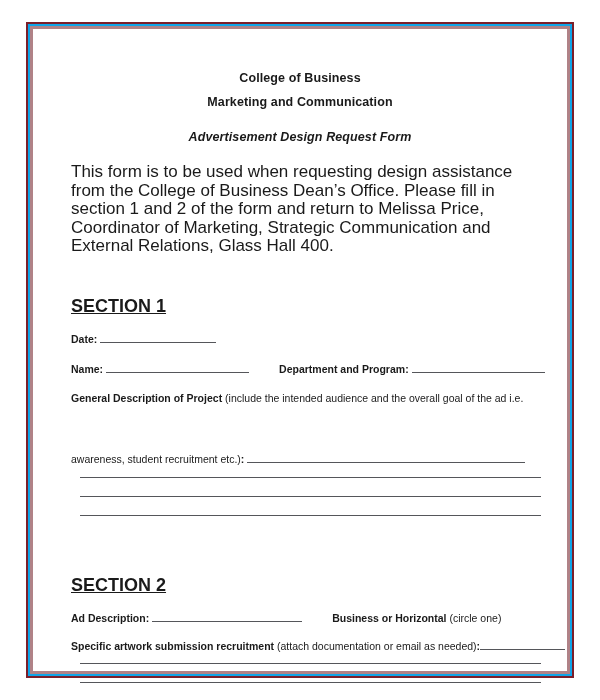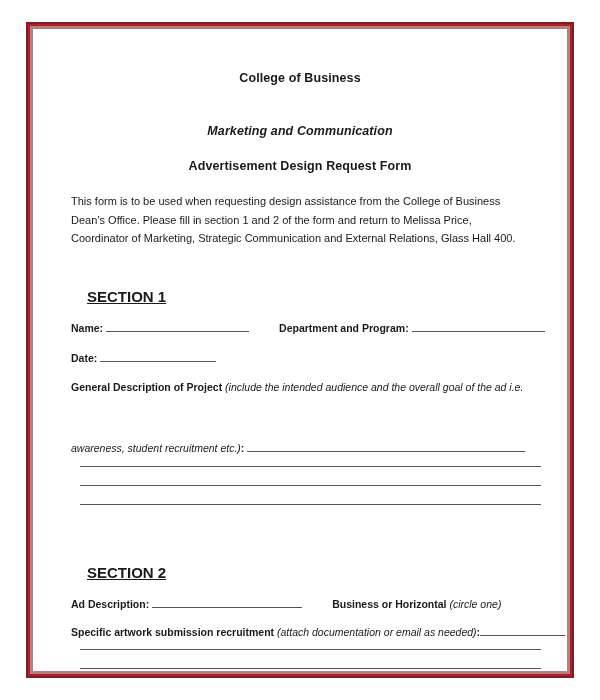--- a/index.html
+++ b/index.html
@@ -17,21 +17,21 @@
 
   
   .page {
     position: absolute;
     left: 26px;
     top: 22px;
     width: 548px;
     height: 656px;
     box-sizing: border-box;
     border: 2px solid #7b1f2b;
-    background: #b91c1c;
+    background: #0ea5e9;
   }
   .page-inner {
     position: absolute;
     left: 2px;
     top: 2px;
     right: 2px;
     bottom: 2px;
     box-sizing: border-box;
     border: 3px solid #b08287;
     background: #ffffff;
@@ -48,55 +48,53 @@
 
   
   .doc-title {
     text-align: center;
     font-weight: bold;
     font-size: 12.5px;
     letter-spacing: .1px;
     margin: 0;
   }
   .doc-title.t1 { margin-top: 20px; }
-  .doc-title.t2 { margin-top: 39px; font-style: italic; }
-  .doc-title.t3 { margin-top: 21px; }
+  .doc-title.t2 { margin-top: 10px; }
+  .doc-title.t3 { margin-top: 21px; font-style: italic; }
 
   .intro {
     margin-top: 19px;
-    font-size: 11px;
+    font-size: 17px;
     line-height: 18.6px;
     text-align: left;
   }
 
   
   .section-heading {
     font-weight: bold;
-    font-size: 15px;
+    font-size: 18px;
     text-decoration: underline;
     display: inline-block;
-    margin-left: 16px;
   }
   .sec1-head { margin-top: 40px; }
   .sec2-head { margin-top: 59px; }
 
   .field-row {
     font-size: 10.5px;
     line-height: 15px;
     margin-top: 14px;
     position: relative;
     white-space: nowrap;
   }
   .field-row.tight { margin-top: 12px; }
 
   .lbl {
     font-weight: bold;
   }
   .ital {
-    font-style: italic;
     font-weight: normal;
   }
 
   
   .rule {
     display: inline-block;
     border-bottom: 1px solid #55565a;
     height: 11px;
     vertical-align: baseline;
     margin-left: 3px;
@@ -144,25 +142,25 @@
       <div class="doc-title t2">Marketing and Communication</div>
       <div class="doc-title t3">Advertisement Design Request Form</div>
 
       <div class="intro">This form is to be used when requesting design assistance from the College of Business Dean’s Office. Please fill in section 1 and 2 of the form and return to Melissa Price, Coordinator of Marketing, Strategic Communication and External Relations, Glass Hall 400.</div>
 
       <div class="sec1-head">
         <span class="section-heading">SECTION 1</span>
       </div>
 
       <div class="field-row">
-        <span class="lbl">Name:</span><span class="rule r-name"></span><span class="gap-col"></span><span class="lbl">Department and Program:</span><span class="rule r-dept"></span>
+        <span class="lbl">Date:</span><span class="rule r-date"></span>
       </div>
 
       <div class="field-row">
-        <span class="lbl">Date:</span><span class="rule r-date"></span>
+        <span class="lbl">Name:</span><span class="rule r-name"></span><span class="gap-col"></span><span class="lbl">Department and Program:</span><span class="rule r-dept"></span>
       </div>
 
       <div class="desc-wrap">
         <span class="lbl">General Description of Project</span>
         <span class="ital">(include the intended audience and the overall goal of the ad i.e.</span>
         <div class="line2"><span class="ital">awareness, student recruitment etc.)</span><span class="lbl">:</span><span class="rule r-desc"></span>
         </div>
       </div>
 
       <div class="blank-lines">

